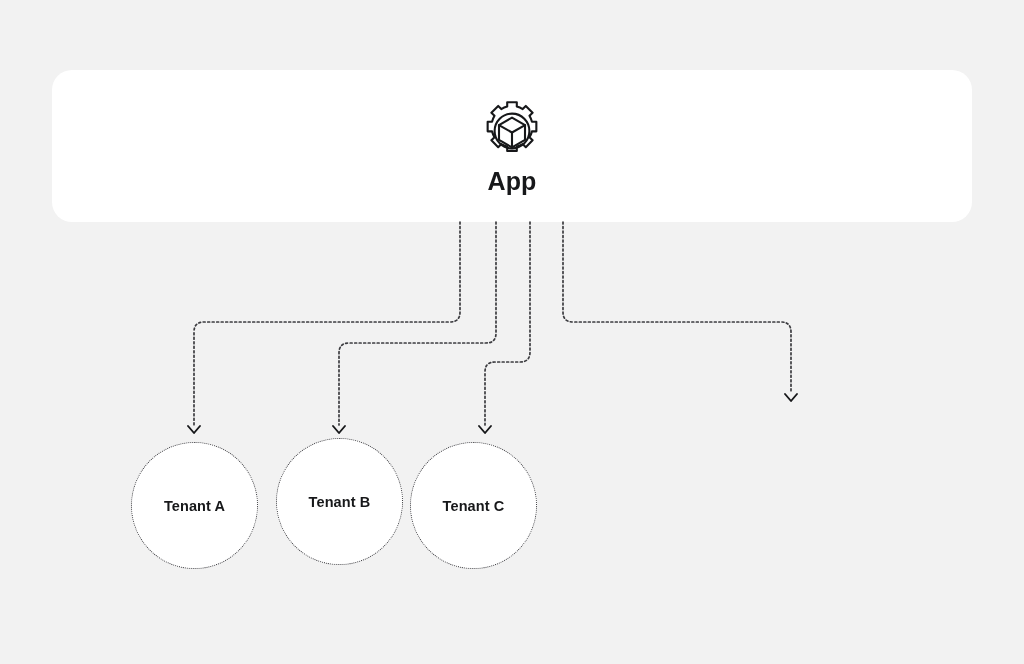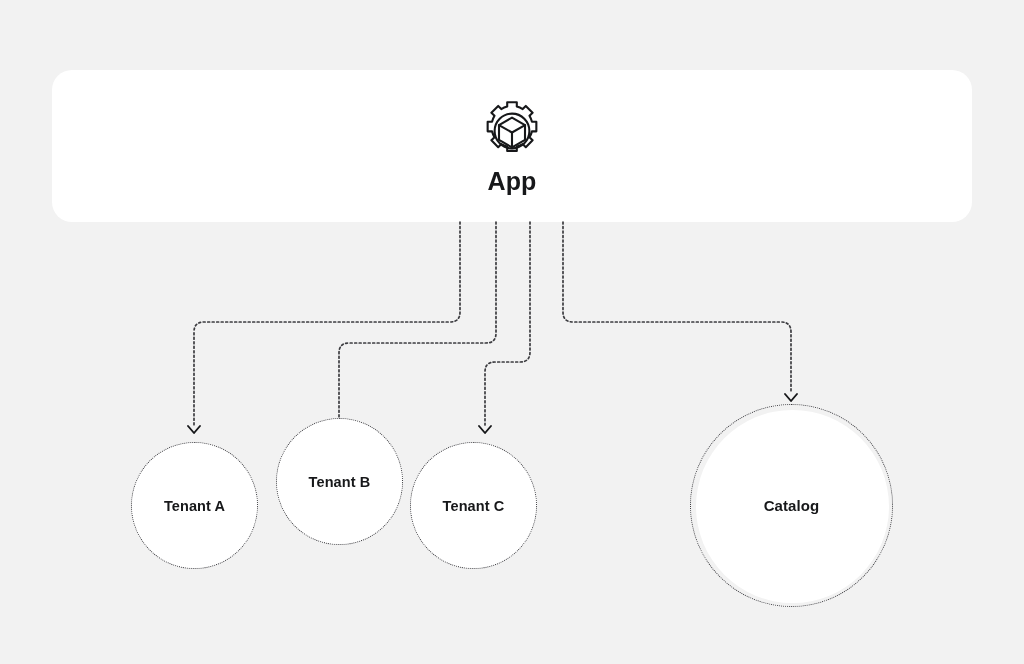--- a/index.html
+++ b/index.html
@@ -115,21 +115,21 @@
     background: #ffffff;
   }
 
   .node-catalog-text {
     position: relative;
     z-index: 2;
     font-size: 15px;
   }
 
   #tenant-a { left: 131px; top: 442px; }
-  #tenant-b { left: 276px; top: 418px; }
+  #tenant-b { left: 276px; top: 438px; }
   #tenant-c { left: 410px; top: 442px; }
   #catalog  { left: 690px; top: 404px; }
 </style>
 </head>
 <body>
 
 <div id="stage">
 
   <div class="app-card">
     <div class="app-inner">
@@ -174,18 +174,14 @@
   </div>
 
   <div id="tenant-b" class="node node-tenant">
     <span class="node-label">Tenant B</span>
   </div>
 
   <div id="tenant-c" class="node node-tenant">
     <span class="node-label">Tenant C</span>
   </div>
 
-  <div id="catalog" class="node node-catalog-ring">
-    <div class="node-catalog-fill"></div>
-    <span class="node-label node-catalog-text">Catalog</span>
-  </div>
 
 </div>
 
 </body></html>

